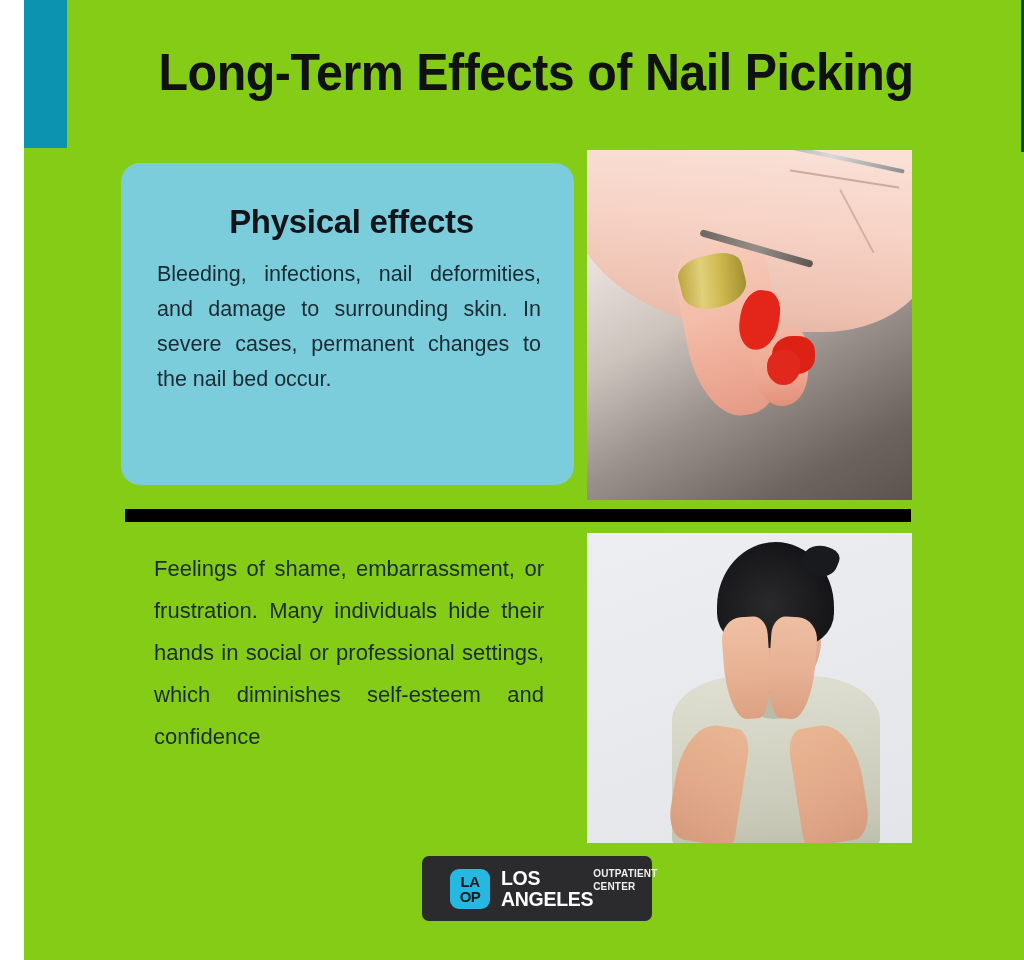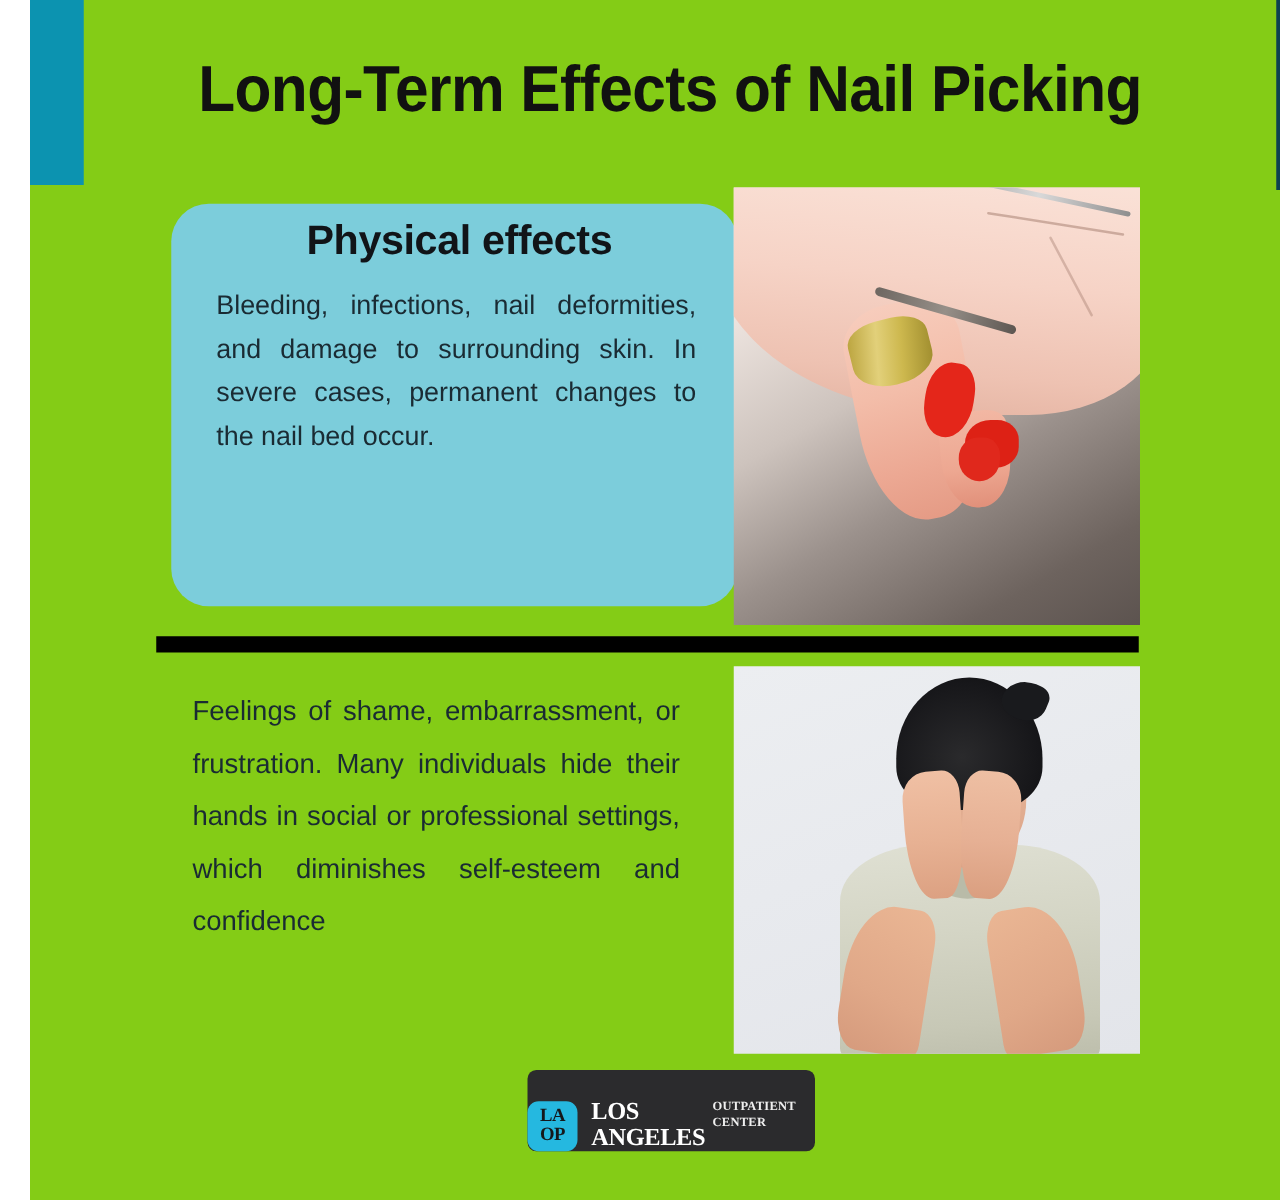--- a/index.html
+++ b/index.html
@@ -46,25 +46,25 @@
     color: #111111;
     font-family: "Liberation Sans Narrow", "Liberation Sans", sans-serif;
     transform: scaleX(0.93);
     transform-origin: center;
     white-space: nowrap;
   }
 
   
   .card-physical {
     position: absolute;
-    left: 113px; top: 163px;
+    left: 97px; top: 163px;
     width: 453px; height: 322px;
     background: #7CCDDB;
-    border-radius: 30px;
-    padding: 10px 28px 20px 36px;
+    border-radius: 19px;
+    padding: 40px 28px 20px 36px;
   }
   .card-physical .heading {
     font-size: 33px;
     font-weight: bold;
     color: #111418;
     text-align: center;
     margin-bottom: 16px;
     letter-spacing: -0.3px;
   }
   .card-physical .body {
@@ -281,22 +281,22 @@
   }
 
   
   .logo-box {
     position: absolute;
     left: 398px; top: 856px;
     width: 230px; height: 65px;
     background: #2B2B2D;
     border-radius: 7px;
     display: flex;
-    align-items: flex-end;
-    font-family: Liberation Serif, serif;
+    align-items: center;
+    padding-left: 28px;
   }
   .logo-mark {
     width: 40px; height: 40px;
     background: #25B8E0;
     border-radius: 9px;
     display: flex;
     flex-direction: column;
     align-items: center;
     justify-content: center;
     line-height: 1;

